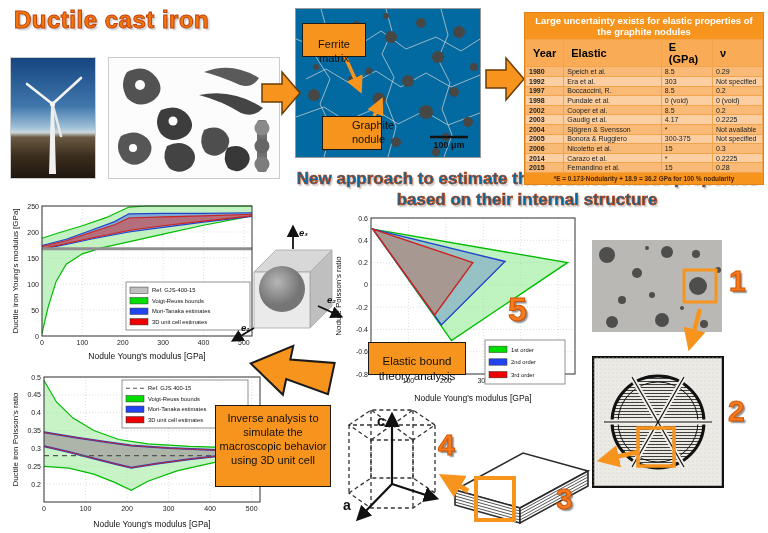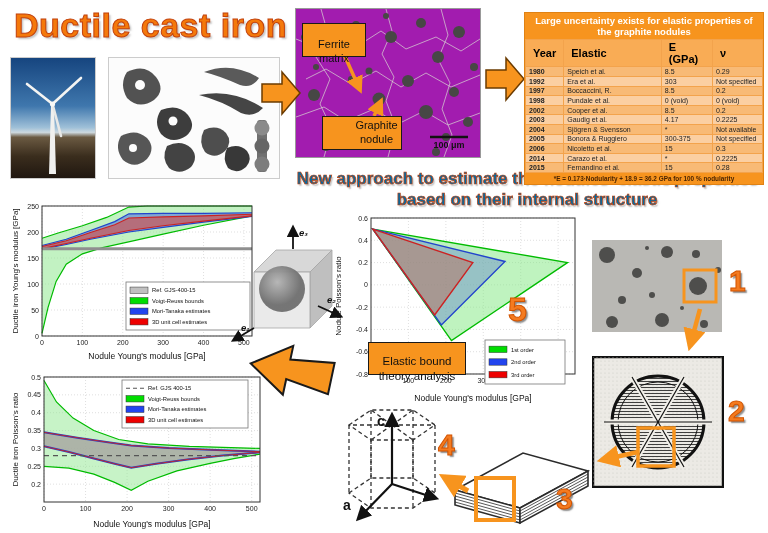--- a/index.html
+++ b/index.html
@@ -1,34 +1,34 @@
 <!DOCTYPE html>
 <html><head>
 <meta charset="utf-8">
 <style>
   html,body{margin:0;padding:0;background:#fff;}
   .canvas{position:relative;width:768px;height:533px;background:#fff;overflow:hidden;
           font-family:"Liberation Sans",sans-serif;}
   .abs{position:absolute;}
-  .page-title{left:14px;top:6px;font-size:34px;font-weight:bold;color:#F4790B;
+  .page-title{left:14px;top:6px;font-size:24px;font-weight:bold;color:#F4790B;
     letter-spacing:.5px;-webkit-text-stroke:1px #C2410C;
     text-shadow:2px 2px 2px rgba(150,150,150,.55);z-index:6;}
   .headline{left:288px;top:168px;width:478px;text-align:center;font-size:17px;font-weight:bold;
     line-height:1.25;color:#0369a1;-webkit-text-stroke:.7px #C2410C;
     text-shadow:1.5px 1.5px 1.5px rgba(150,150,150,.6);z-index:6;}
   .photo{border:1px solid #ccc;box-sizing:border-box;}
   .turbine{left:10px;top:57px;width:86px;height:122px;
     background:linear-gradient(180deg,#16457f 0%,#3f77ad 40%,#9fc0d8 58%,#cdd8de 62%,#6b5a42 66%,#3a2d1d 82%,#201710 100%);}
   .parts{left:108px;top:57px;width:172px;height:122px;background:#fcfcfc;}
-  .micro1{left:295px;top:8px;width:186px;height:150px;background:#a21caf;border:1px solid #999;box-sizing:border-box;}
+  .micro1{left:295px;top:8px;width:186px;height:150px;background:#0369a1;border:1px solid #999;box-sizing:border-box;}
   .micro2{left:592px;top:240px;width:130px;height:92px;background:#b9b8b4;}
   .olabel{background:#F7941E;border:1.5px solid #1a1a1a;color:#101010;text-align:center;
     box-sizing:border-box;z-index:7;}
   .ferrite{left:302px;top:23px;width:64px;height:34px;font-size:11px;line-height:1.25;padding-top:14px;text-align:center;}
-  .graphite{left:322px;top:116px;width:80px;height:34px;font-size:11px;line-height:1.25;padding-top:2px;padding-left:29px;}
+  .graphite{left:322px;top:116px;width:60px;height:34px;font-size:11px;line-height:1.25;padding-top:2px;padding-left:29px;}
   .elastic{left:368px;top:342px;width:98px;height:33px;font-size:11.5px;line-height:1.3;padding-top:11px;z-index:7;}
   .inverse{left:215px;top:405px;width:116px;height:82px;font-size:11px;line-height:1.28;padding-top:5px;z-index:7;}
   .bignum{font-weight:bold;color:#F47B20;-webkit-text-stroke:1px #D35400;
     text-shadow:2px 2px 1.5px rgba(110,110,110,.8);z-index:8;font-size:30px;line-height:1;}
   .n1{left:729px;top:266px;} .n2{left:728px;top:396px;} .n3{left:556px;top:484px;}
   .n4{left:438px;top:430px;} .n5{left:508px;top:292px;font-size:34px;}
   .tablebox{left:524px;top:12px;width:240px;background:#fef9c3;border:1px solid #E08214;
     box-sizing:border-box;z-index:6;}
   .tablebox .ttl{background:#F7941E;color:#fff;font-weight:bold;font-size:9.5px;line-height:1.18;
     text-align:center;padding:2px 6px;}
@@ -365,20 +365,21 @@
     <circle cx="56" cy="71" r="23" fill="url(#sph)" opacity="0.95"></circle>
     <line x1="67" y1="31" x2="67" y2="10" stroke="#111" stroke-width="1.8" marker-end="url(#mb)"></line>
     <line x1="92" y1="88" x2="114" y2="98" stroke="#111" stroke-width="1.8" marker-end="url(#mb)"></line>
     <line x1="28" y1="110" x2="8" y2="122" stroke="#111" stroke-width="1.8" marker-end="url(#mb)"></line>
     <text x="73" y="18" font-size="9.5" font-weight="bold" font-style="italic" fill="#111">e₃</text>
     <text x="101" y="85" font-size="9.5" font-weight="bold" font-style="italic" fill="#111">e₂</text>
     <text x="15" y="113" font-size="9.5" font-weight="bold" font-style="italic" fill="#111">e₁</text>
   </svg>
 
   <div class="abs olabel elastic">Elastic bound theory analysis</div>
+  <div class="abs olabel inverse">Inverse analysis to simulate the macroscopic behavior using 3D unit cell</div>
 
   <div class="abs micro2">
     <svg width="130" height="92">
       <g fill="#4e4e4c">
         <circle cx="15" cy="15" r="8"></circle>
           <circle cx="45" cy="33" r="5"></circle>
           <circle cx="75" cy="12" r="6"></circle>
         <circle cx="104" cy="14" r="4"></circle>
           <circle cx="30" cy="60" r="4"></circle>
           <circle cx="60" cy="55" r="3"></circle>

